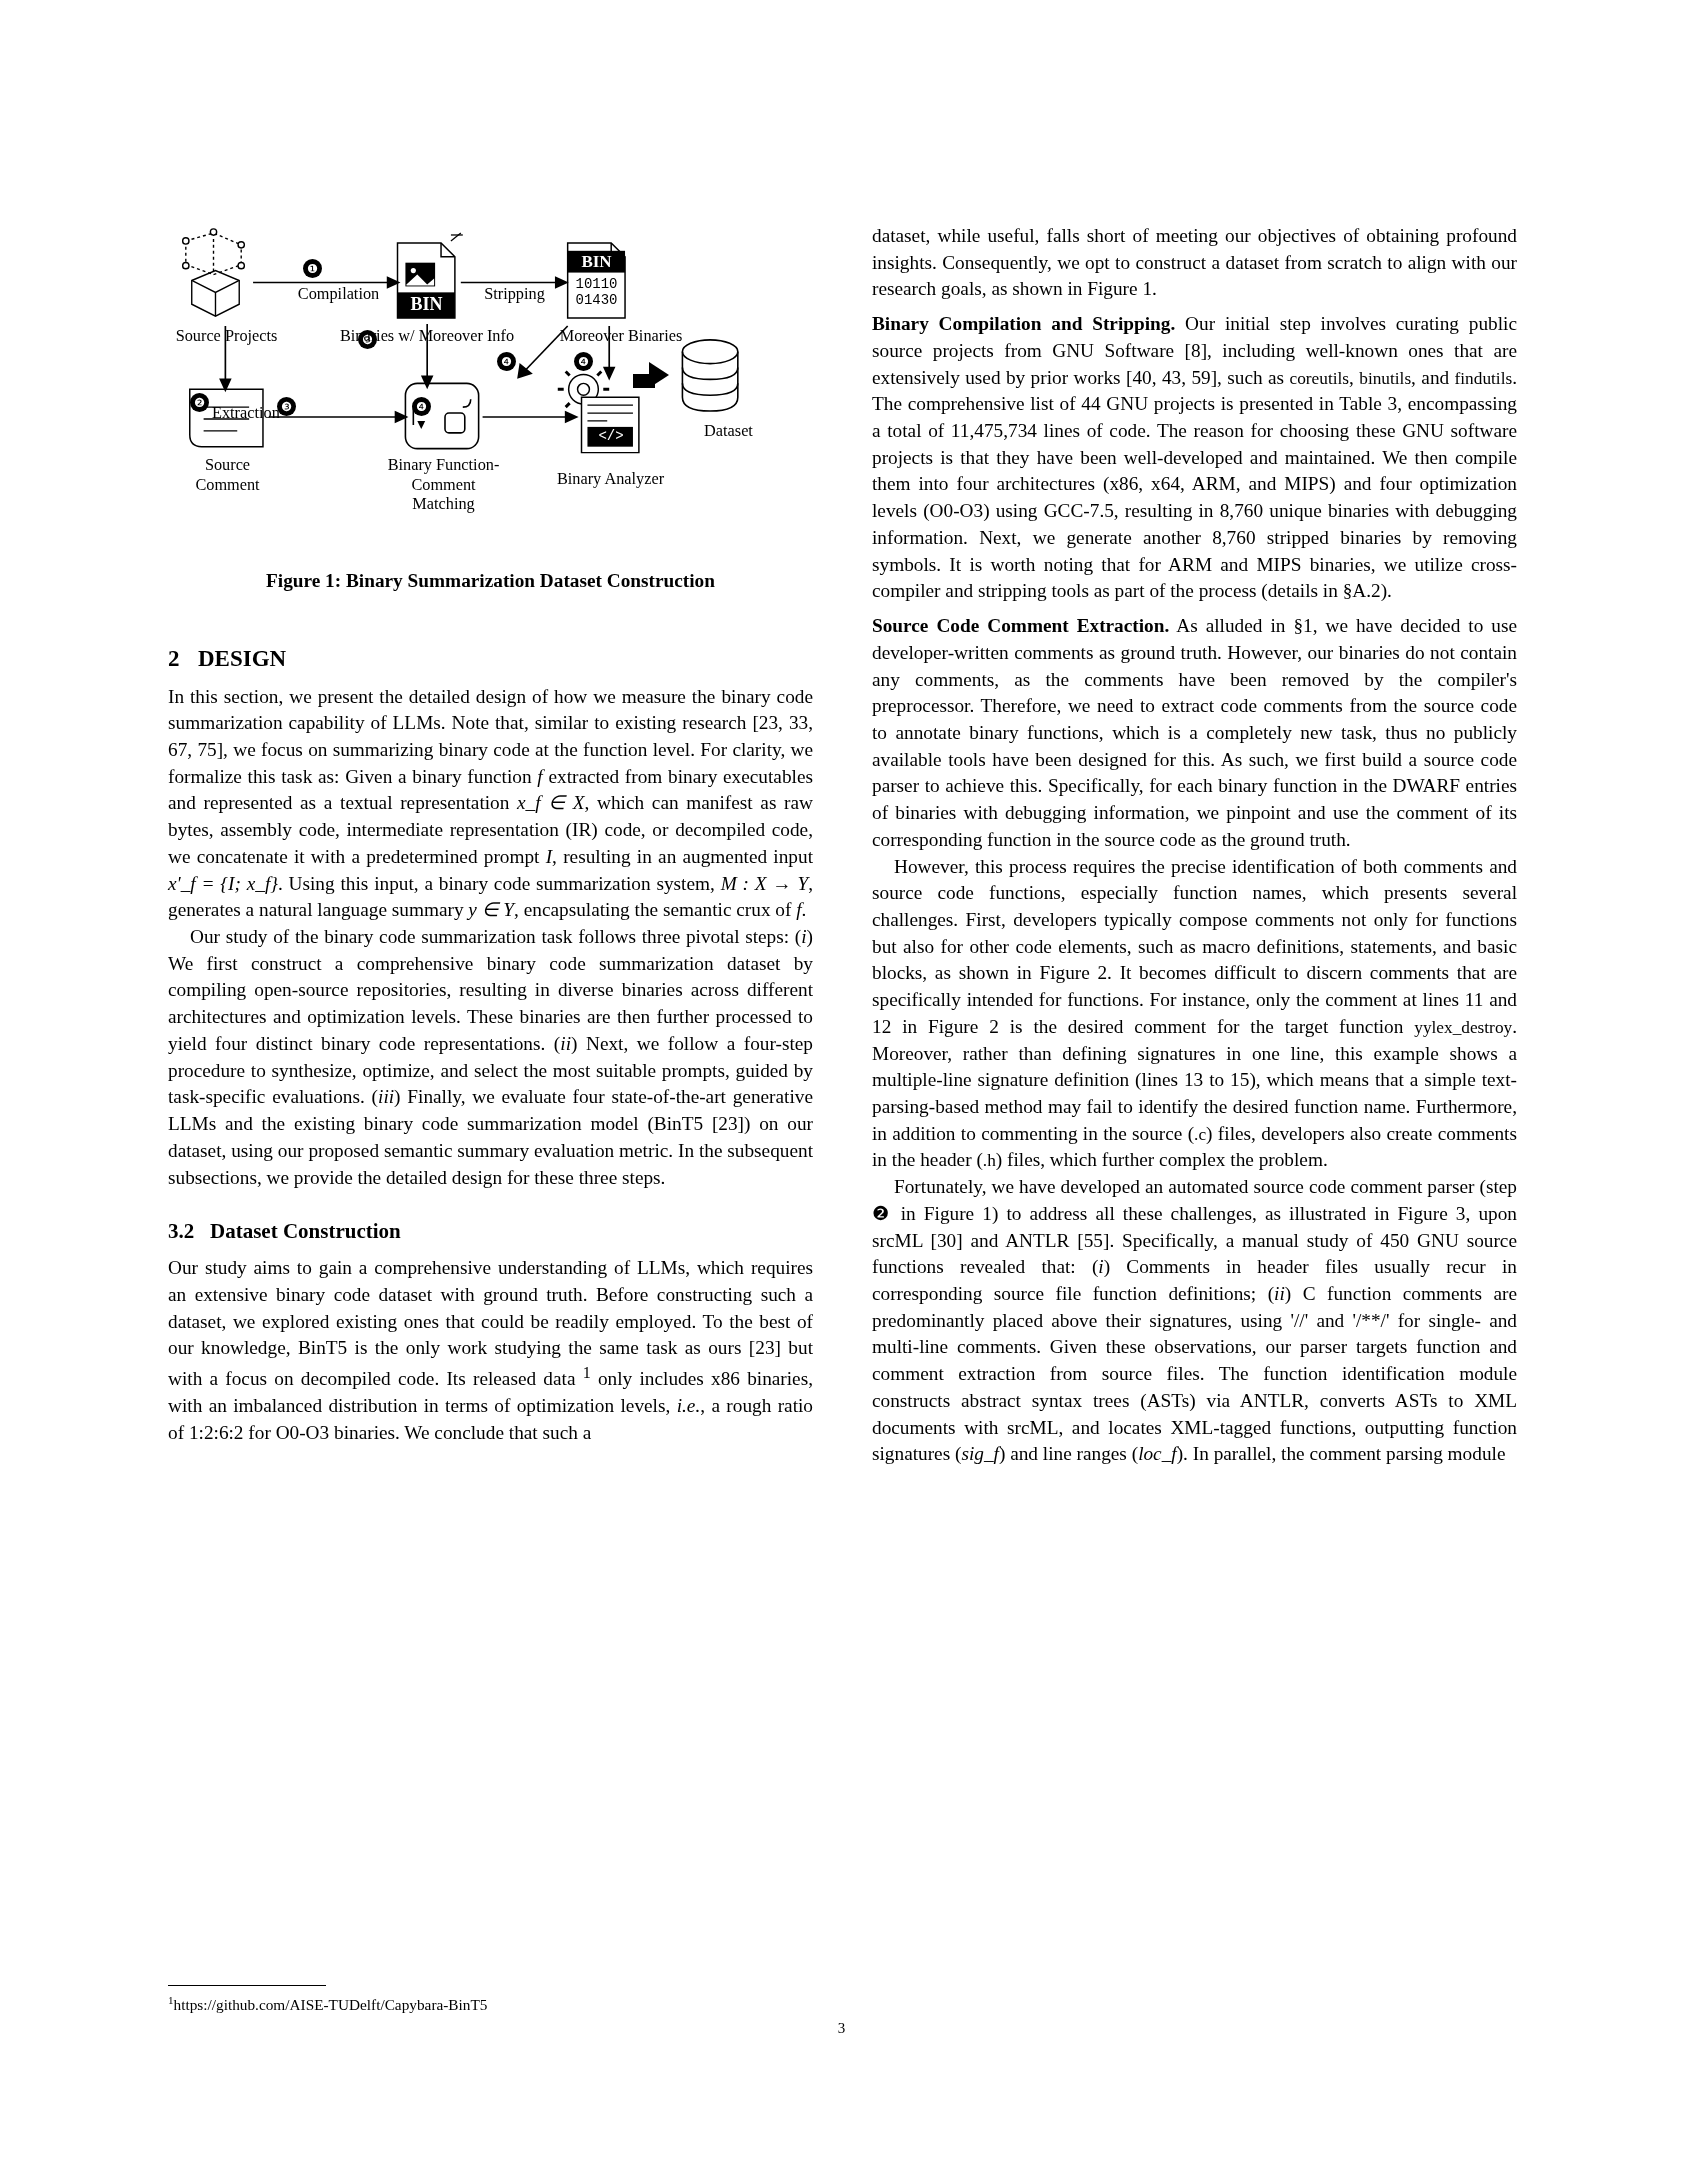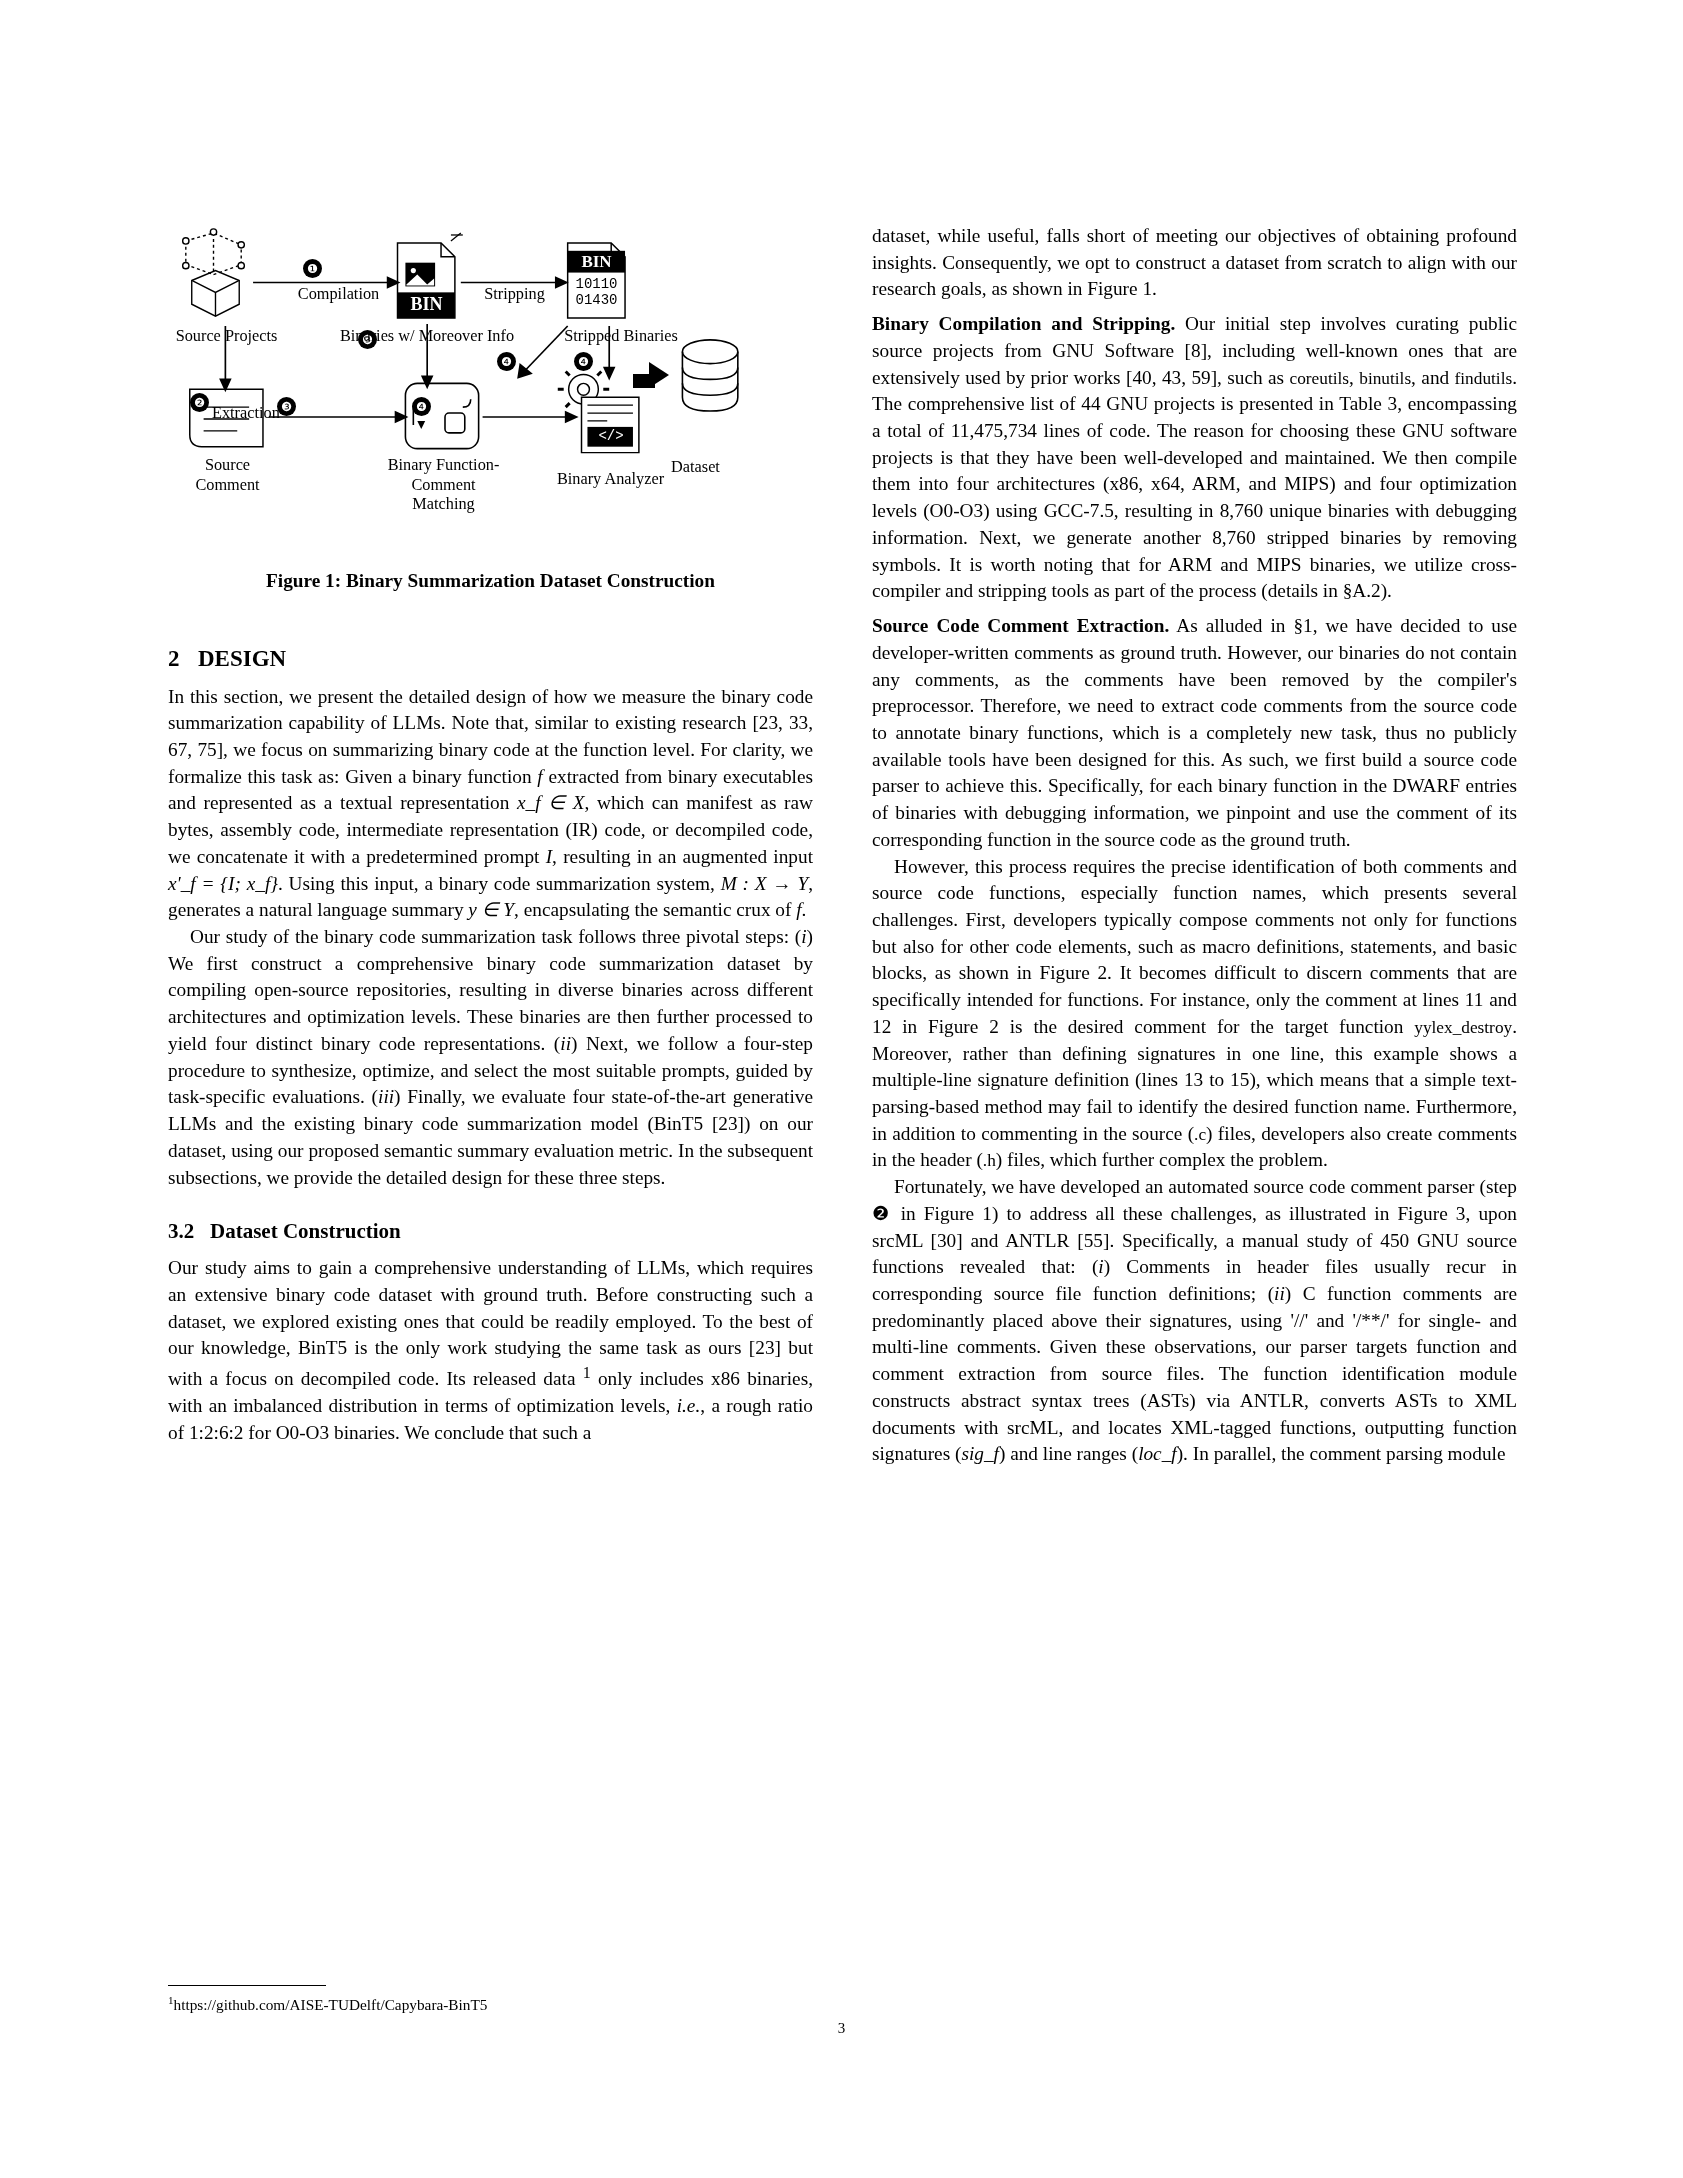--- a/index.html
+++ b/index.html
@@ -247,31 +247,31 @@
             <div class="badge" style="left:244px; top:174px;">❹</div>
             <div class="badge" style="left:329px; top:129px;">❹</div>
             <div class="badge" style="left:406px; top:129px;">❹</div>
 
             <div class="dlabel" style="left:111px; top:61px; width:119px;">Compilation</div>
             <div class="dlabel" style="left:297px; top:61px; width:99px;">Stripping</div>
             <div class="dlabel" style="left:44px; top:180px; width:109px; text-align:left;">Extraction</div>
 
             <div class="dlabel" style="left:-6px; top:103px; width:129px;">Source Projects</div>
             <div class="dlabel" style="left:135px; top:103px; width:248px;">Binaries w/ Moreover Info</div>
-            <div class="dlabel" style="left:374px; top:103px; width:158px;">Stripped Binaries</div>
+            <div class="dlabel" style="left:374px; top:103px; width:158px;">Moreover Binaries</div>
             <div class="dlabel" style="left:8px; top:232px; width:103px;" style2="">
               <div>Source</div>
                 <div>Comment</div>
             </div>
             <div class="dlabel" style="left:212px; top:232px; width:127px;">
               <div>Binary Function-</div>
                 <div>Comment Matching</div>
             </div>
             <div class="dlabel" style="left:368px; top:246px; width:149px;">Binary Analyzer</div>
-            <div class="dlabel" style="left:488px; top:198px; width:79px;margin-top:36px;">Dataset</div>
+            <div class="dlabel" style="left:521px; top:198px; width:79px;">Dataset</div>
           </div>
 
           <div class="fig-caption">Figure 1: Binary Summarization Dataset Construction</div>
         </div>
 
 
         <div class="sec-h">
           <span class="num">2</span><span>DESIGN</span>
         </div>
 

